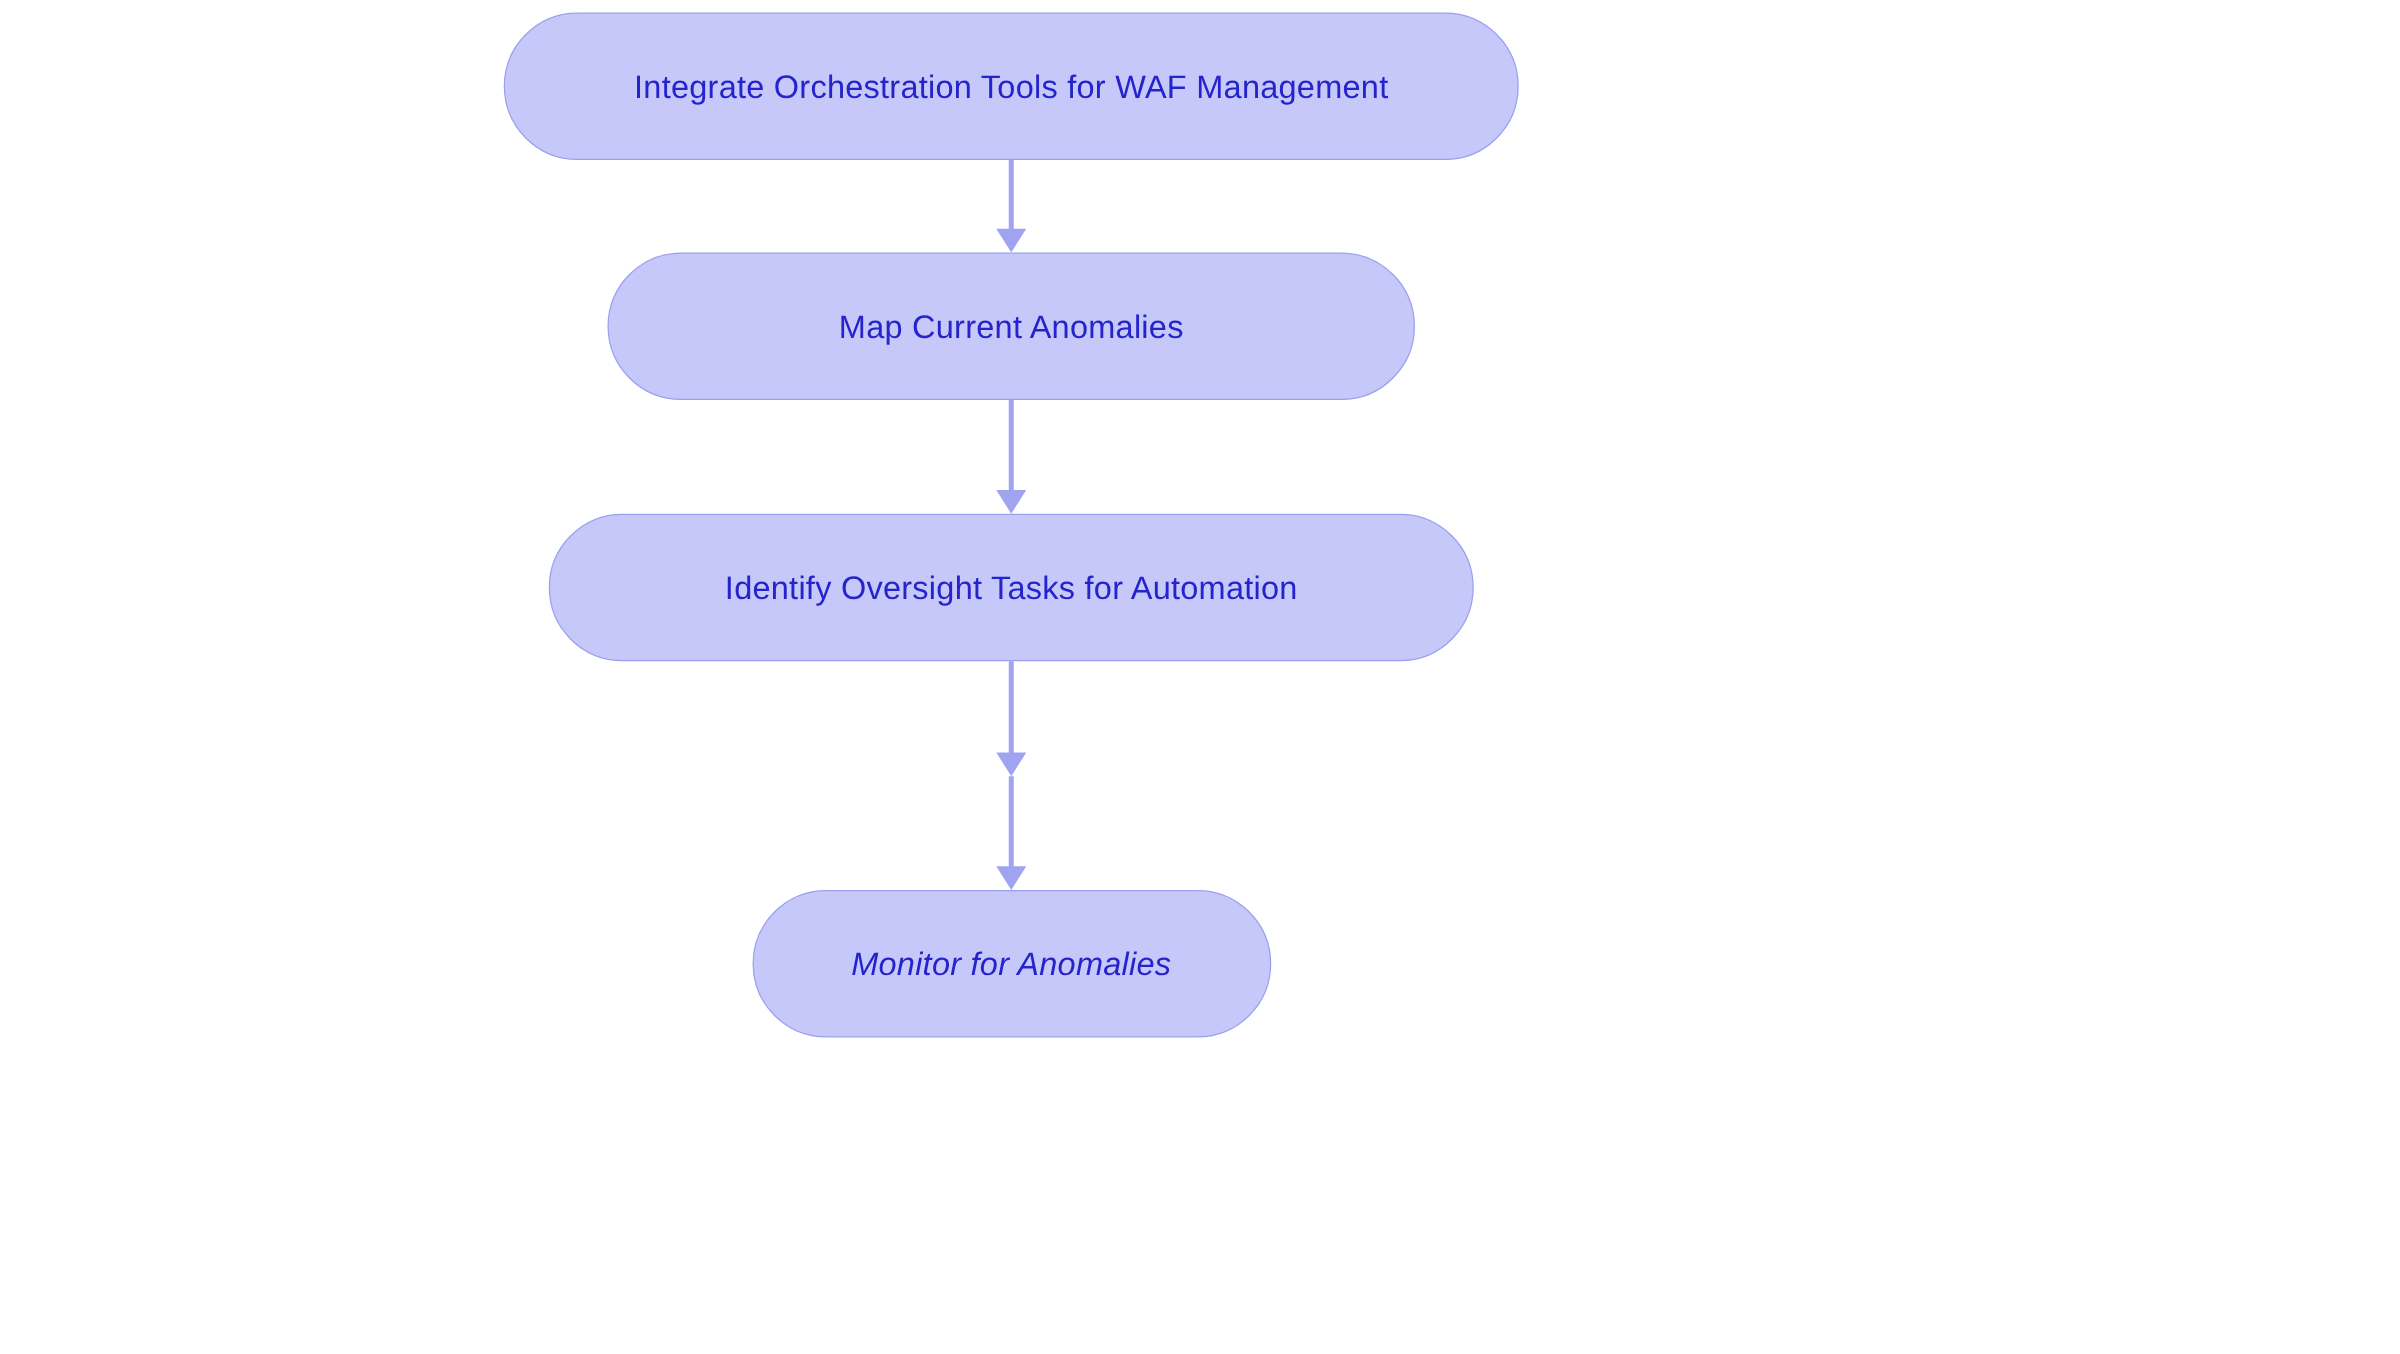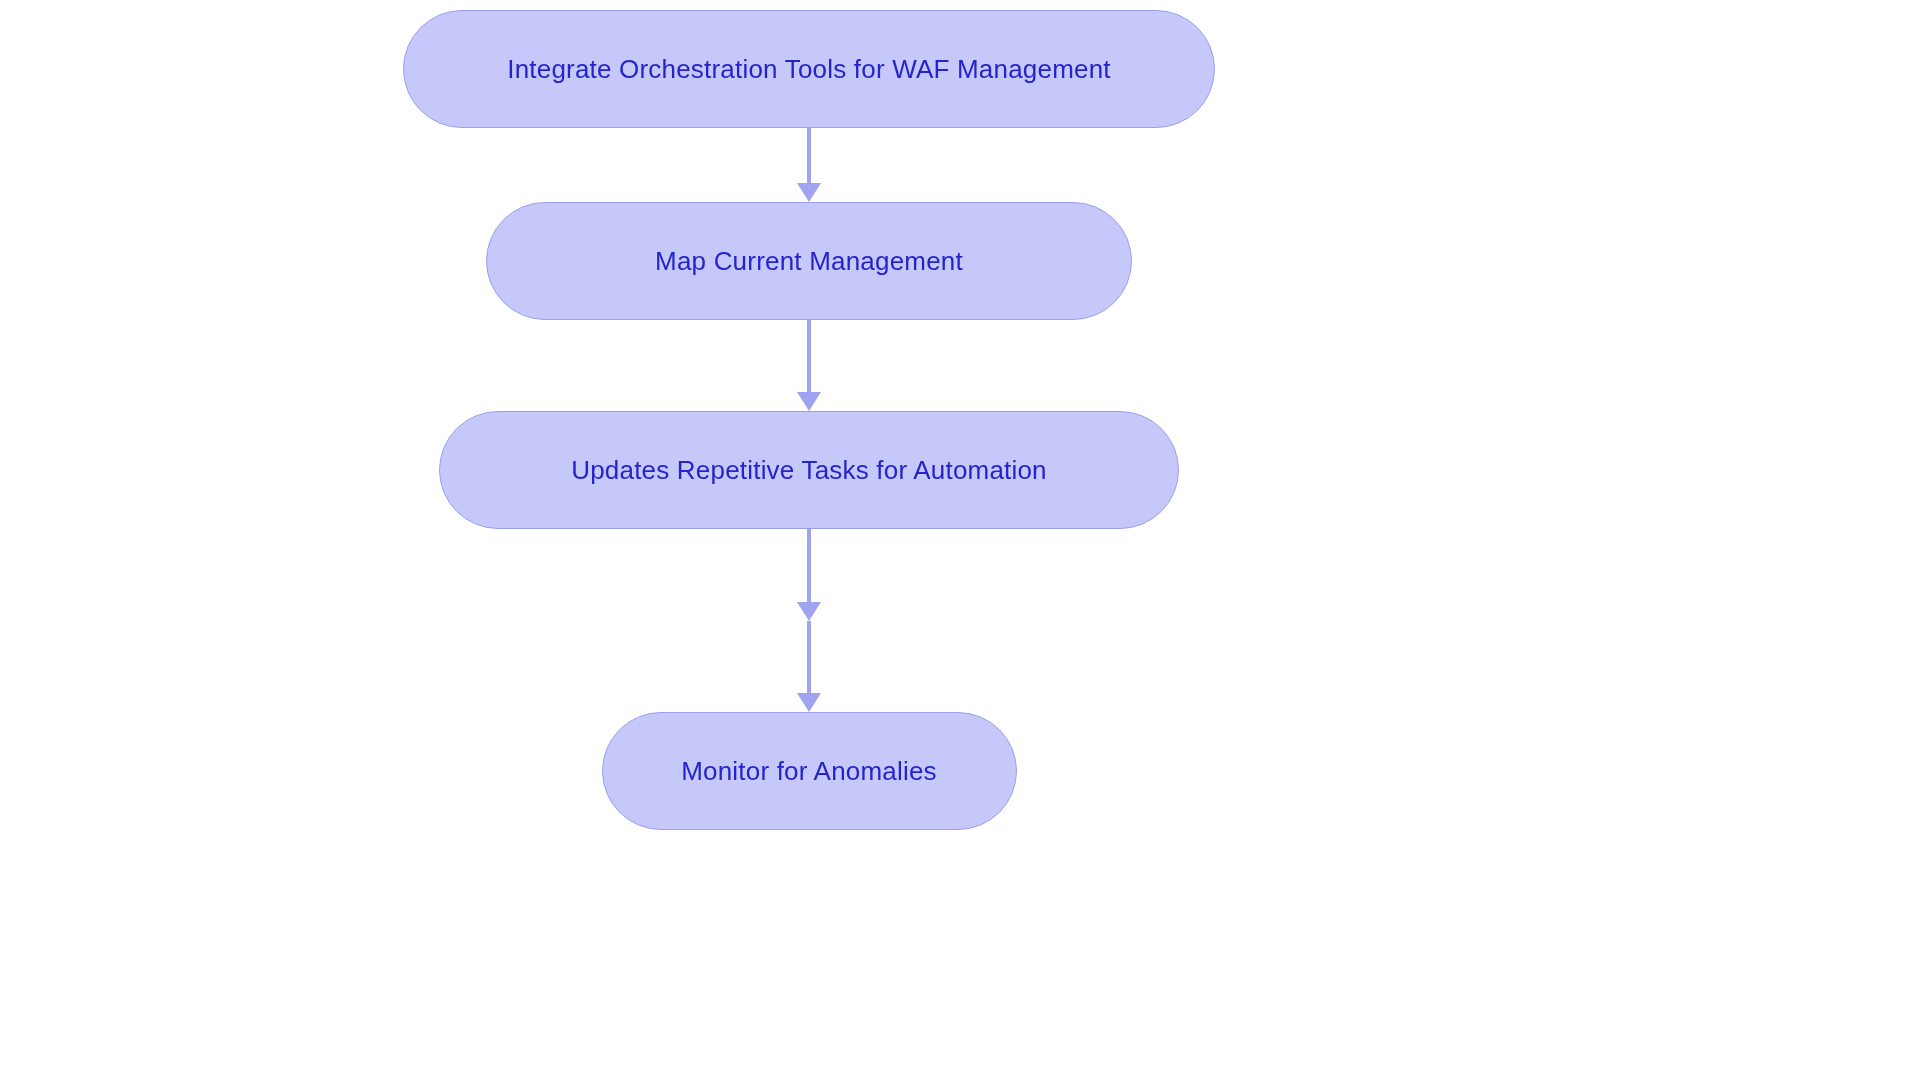--- a/index.html
+++ b/index.html
@@ -48,21 +48,21 @@
     align-items: center;
     justify-content: center;
     white-space: nowrap;
     height: 118px;
     padding: 0 60px;
   }
 
   .node-lg   { min-width: 812px; }
   .node-md   { min-width: 646px; }
   .node-sm   { min-width: 740px; }
-  .node-xs   { min-width: 415px; }
+  .node-xs   { min-width: 415px; font-style: italic; }
 
   
   .connector {
     position: relative;
     width: 100%;
     display: flex;
     flex-direction: column;
     align-items: center;
   }
   .conn-line {
@@ -92,30 +92,30 @@
     <div class="node node-lg">
       <span>Integrate Orchestration Tools for WAF Management</span>
     </div>
 
     <div class="connector gap-1">
       <div class="conn-line"></div>
       <div class="conn-head"></div>
     </div>
 
     <div class="node node-md">
-      <span>Map Current Management</span>
+      <span>Map Current Anomalies</span>
     </div>
 
     <div class="connector gap-2">
       <div class="conn-line"></div>
       <div class="conn-head"></div>
     </div>
 
     <div class="node node-sm">
-      <span>Updates Repetitive Tasks for Automation</span>
+      <span>Identify Oversight Tasks for Automation</span>
     </div>
 
     <div class="connector gap-3">
       <div class="conn-line"></div>
       <div class="conn-head"></div>
     </div>
 
 
     <div class="connector gap-4">
       <div class="conn-line"></div>

